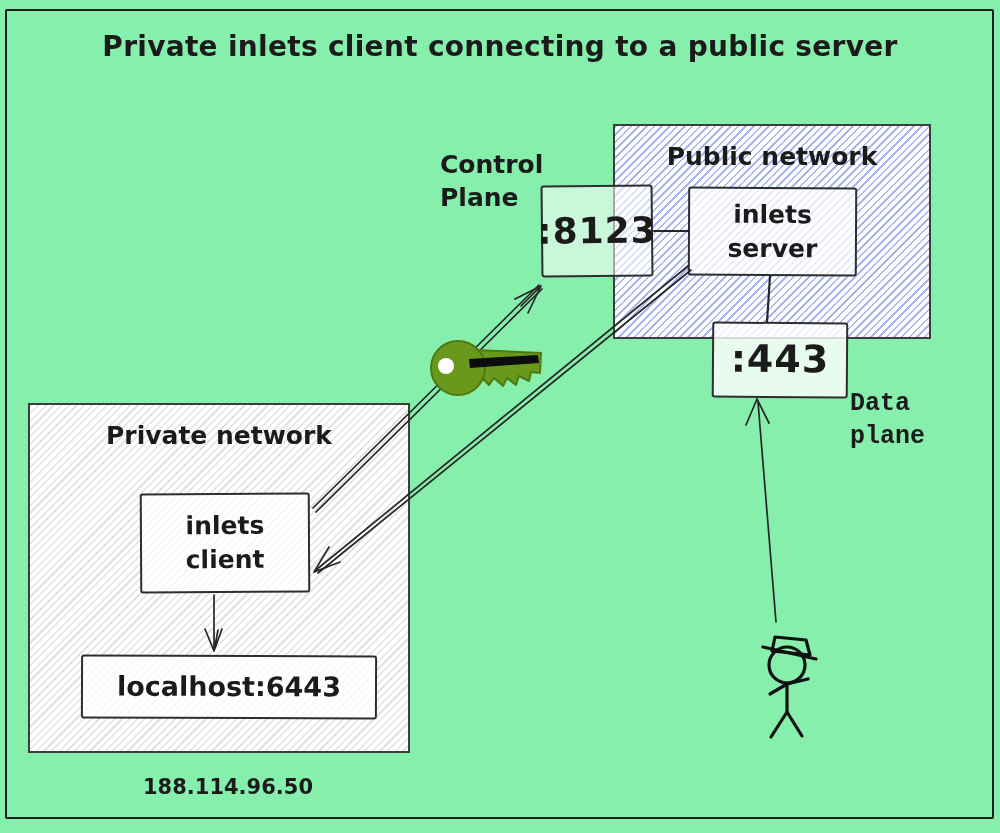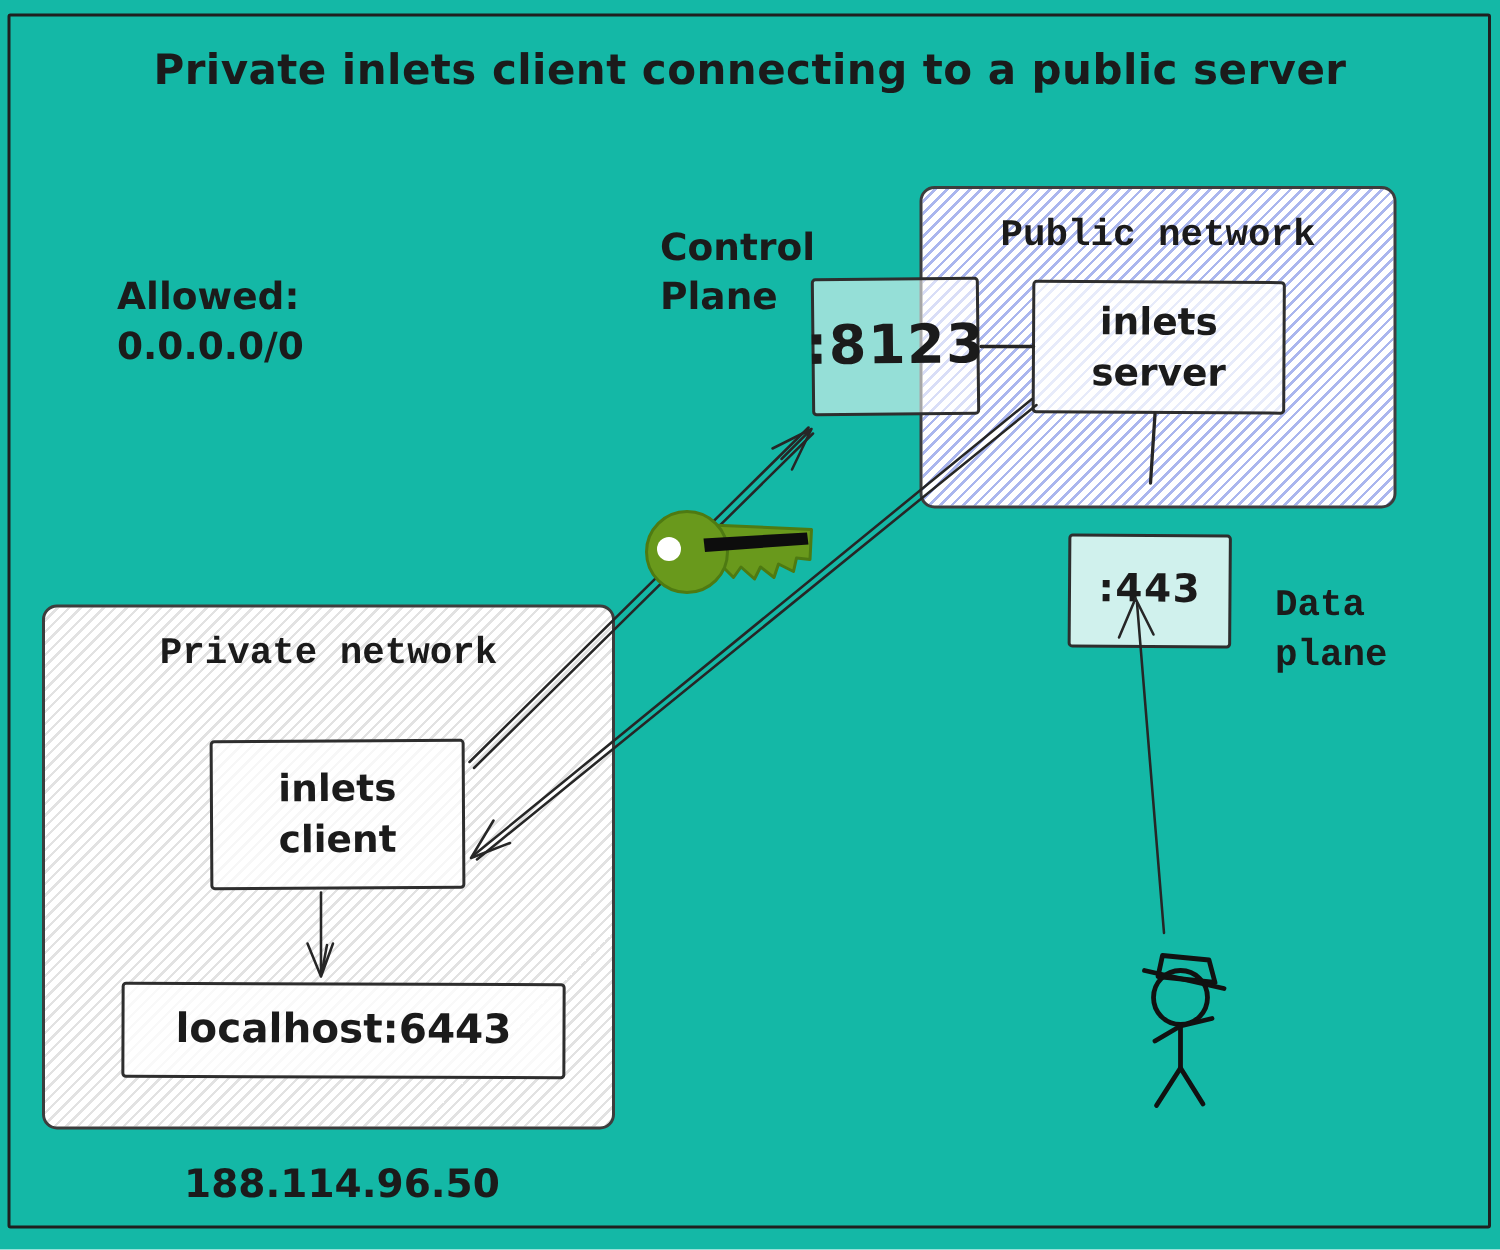--- a/index.html
+++ b/index.html
@@ -4,42 +4,41 @@
 <style>
   :root{
     --public-hatch:#aab6ee;
     --private-hatch:#e2e2e2;
     --stroke:#2e2e2e;
     --key-green:#69991c;
     --key-green-dark:#4e7a12;
   }
   html,body{margin:0;padding:0;background:#fff;}
   .stage{
-    position:relative;width:1000px;height:833px;background:#14b8a6;
+    position:relative;width:1000px;height:833px;background:#86efac;
     font-family:"DejaVu Sans","Liberation Sans",sans-serif;color:#1b1b1b;overflow:hidden;
   }
   .frame{
     position:absolute;left:5px;top:9px;width:989px;height:810px;
     border:2px solid #1f1f1f;border-radius:2px;box-sizing:border-box;
   }
   .title{
     position:absolute;left:0;top:30px;width:100%;text-align:center;
     font-size:28px;font-weight:600;letter-spacing:.3px;white-space:nowrap;
   }
   .note{position:absolute;font-size:25px;font-weight:600;line-height:1.32;white-space:pre-line;margin-top:31px;}
   .note-allowed{left:78px;top:150px;}
   .note-control{left:440px;top:117px;}
   .note-data{left:850px;top:356px;font-family:Liberation Mono, monospace;}
-  .ip{position:absolute;width:280px;text-align:center;font-size:26px;font-weight:600;top:775px;}
+  .ip{position:absolute;width:280px;text-align:center;font-size:21px;font-weight:600;top:775px;}
   .ip-left{left:88px;}
   .ip-right{left:650px;}
   .net{
-    position:absolute;box-sizing:border-box;border:2px solid #3d3d3d;border-radius:10px;
+    position:absolute;box-sizing:border-box;border:2px solid #3d3d3d;border-radius:0;
     background-color:#fff;
-    font-family:Liberation Mono, monospace;
   }
   .net-public{
     left:613px;top:124px;width:318px;height:215px;
     background-image:repeating-linear-gradient(135deg,var(--public-hatch) 0 1.8px,rgba(255,255,255,0) 1.8px 5.4px);
   }
   .net-private{
     left:28px;top:403px;width:382px;height:350px;
     background-image:repeating-linear-gradient(135deg,var(--private-hatch) 0 1.6px,rgba(255,255,255,0) 1.6px 5.4px);
   }
   .net-label{
@@ -48,42 +47,40 @@
   }
   .box{
     position:absolute;box-sizing:border-box;border:2.5px solid var(--stroke);border-radius:3px;
     display:flex;align-items:center;justify-content:center;text-align:center;
     font-weight:600;white-space:pre-line;line-height:1.35;
   }
   .box-8123{left:541px;top:185px;width:112px;height:92px;font-size:36px;
     background:rgba(255,255,255,.55);transform:rotate(-.6deg);letter-spacing:1px;}
   .box-server{left:688px;top:187px;width:169px;height:89px;font-size:25px;
     background:rgba(255,255,255,.72);transform:rotate(.3deg);}
-  .box-443{left:712px;top:322px;width:109px;height:76px;font-size:26px;
-    background:rgba(255,255,255,.8);transform:rotate(.4deg);letter-spacing:1px;margin-top:34px;}
+  .box-443{left:712px;top:322px;width:136px;height:76px;font-size:38px;
+    background:rgba(255,255,255,.8);transform:rotate(.4deg);letter-spacing:1px;}
   .box-client{left:140px;top:493px;width:170px;height:100px;font-size:25px;
     background:rgba(255,255,255,.72);transform:rotate(-.3deg);}
   .box-localhost{left:81px;top:655px;width:296px;height:64px;font-size:27px;
     background:rgba(255,255,255,.8);transform:rotate(.2deg);}
   svg.overlay{position:absolute;left:0;top:0;z-index:5;pointer-events:none;}
   .ln{stroke:#262626;stroke-width:1.7;fill:none;stroke-linecap:round;}
   .ln2{stroke:#262626;stroke-width:2.2;fill:none;stroke-linecap:round;}
   .fig{stroke:#111;stroke-width:3.2;fill:none;stroke-linecap:round;stroke-linejoin:round;}
 </style>
 </head>
 <body>
 
 <div class="stage">
 
   <div class="frame"></div>
 
   <div class="title">Private inlets client connecting to a public server</div>
 
-  <div class="note note-allowed">Allowed:
-0.0.0.0/0</div>
   <div class="note note-control">Control
 Plane</div>
   <div class="note note-data">Data
 plane</div>
 
   <div class="net net-public">
     <div class="net-label">Public network</div>
   </div>
 
   <div class="net net-private">

